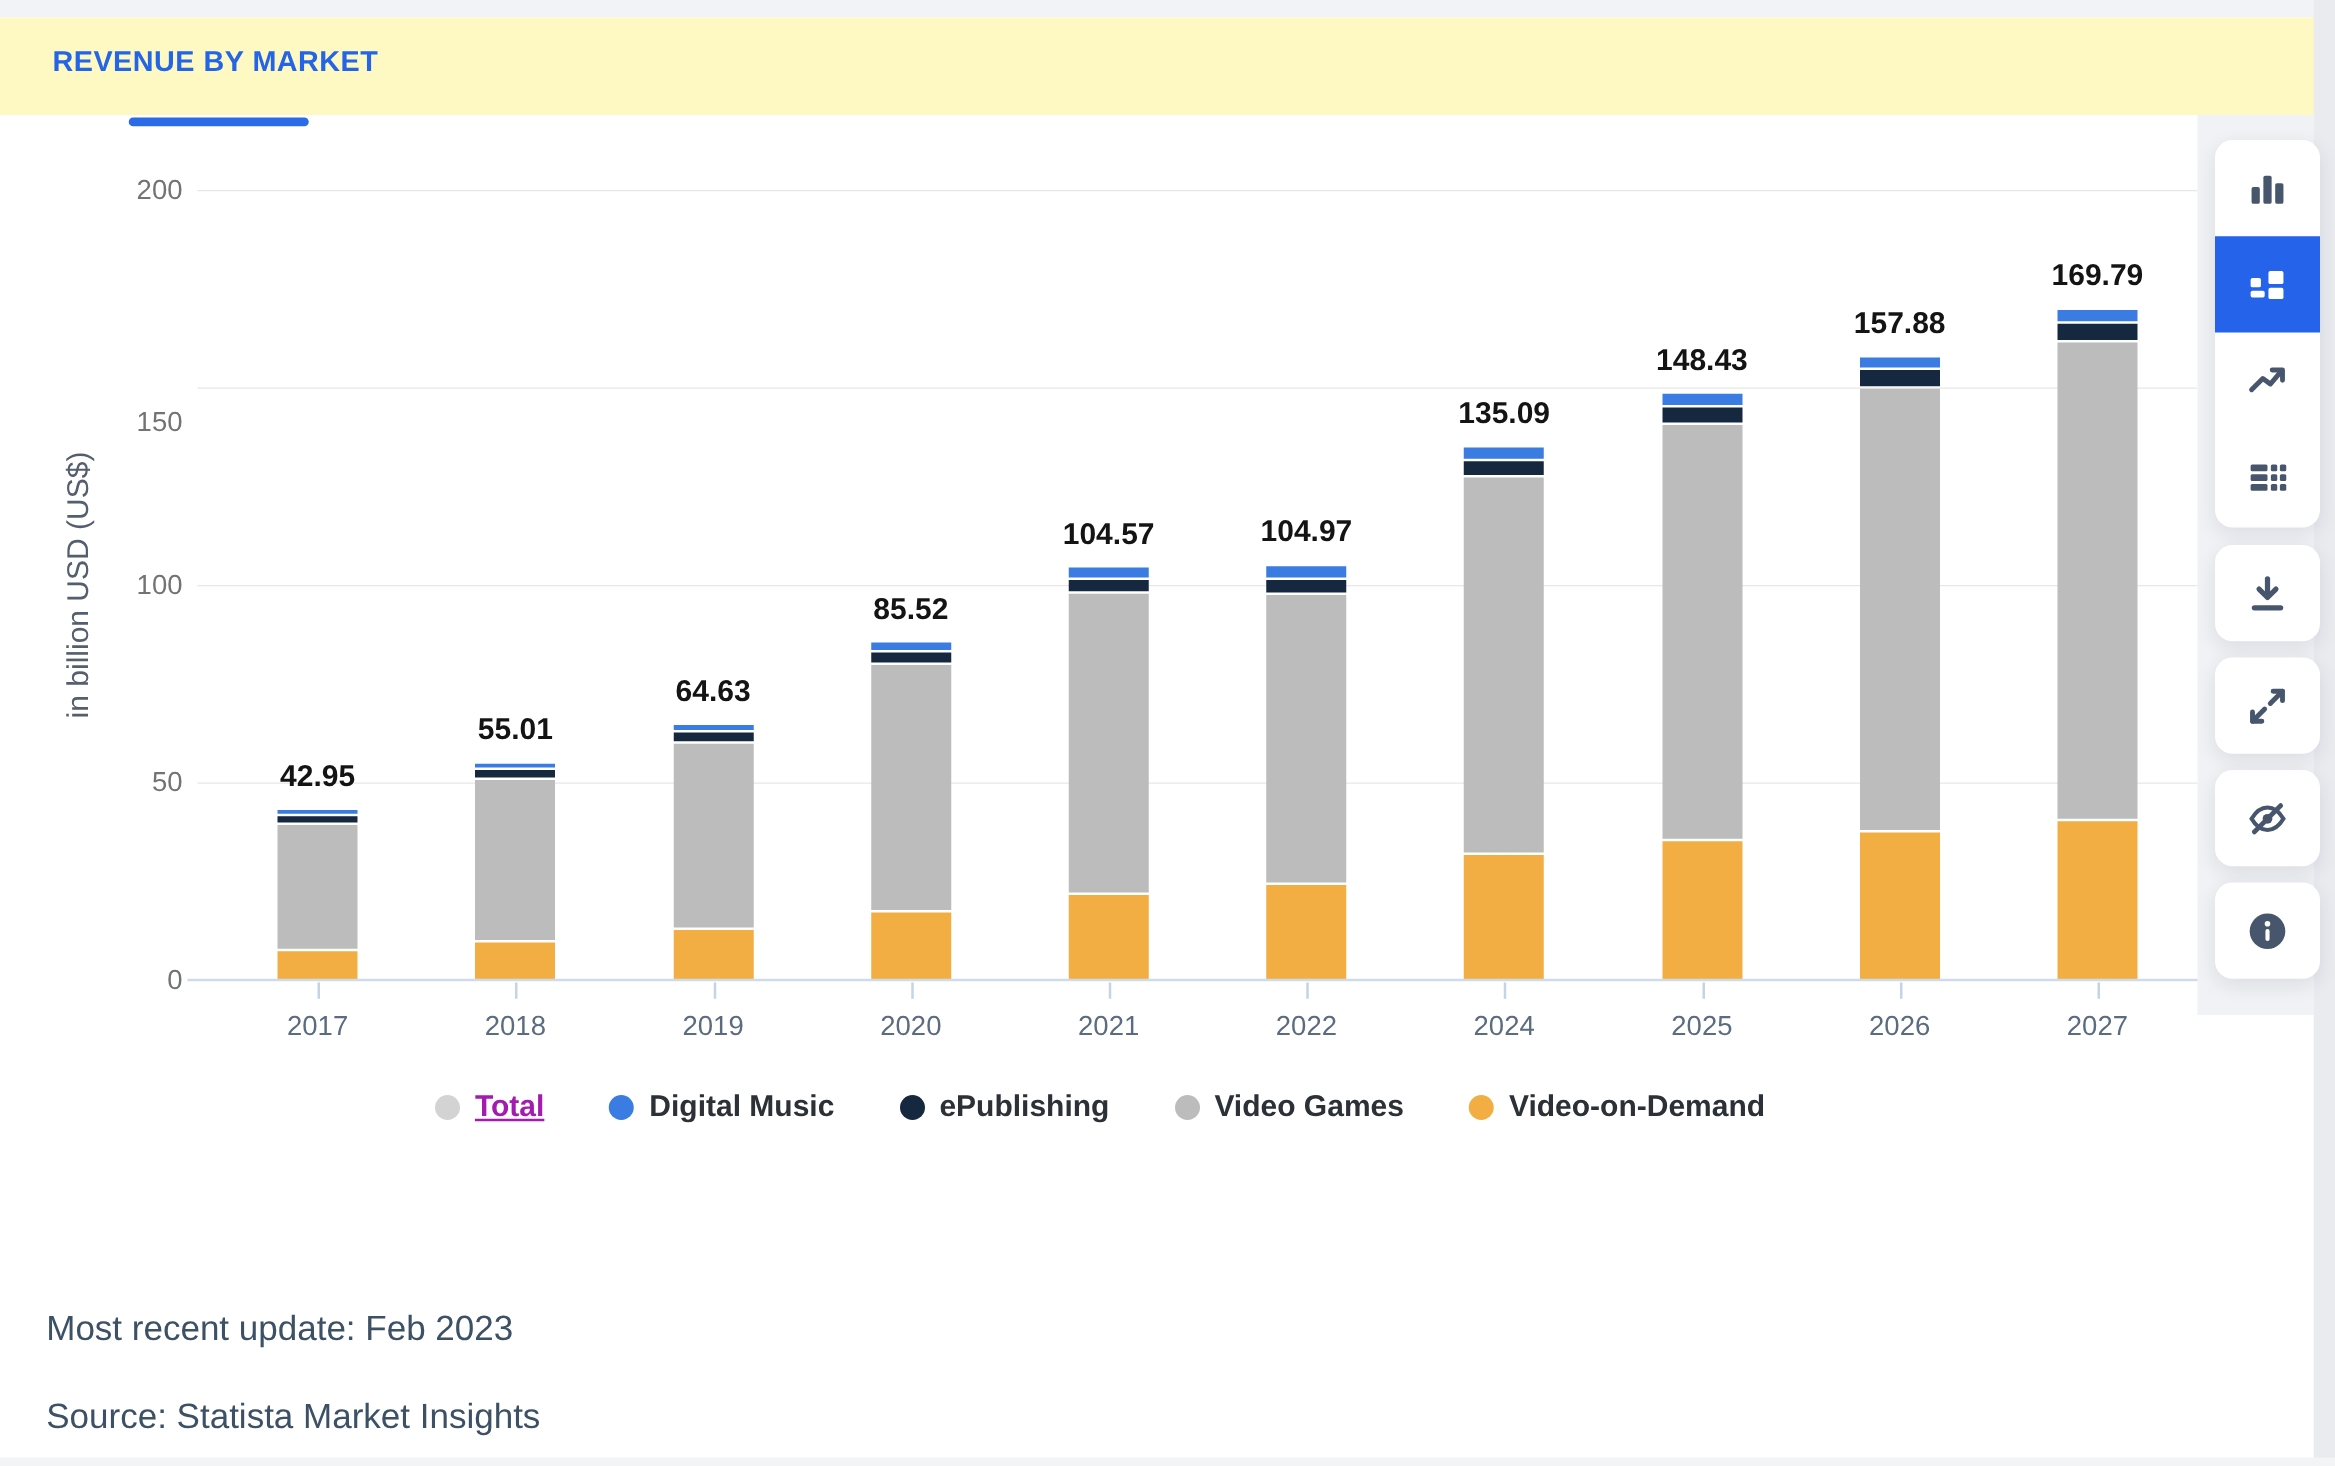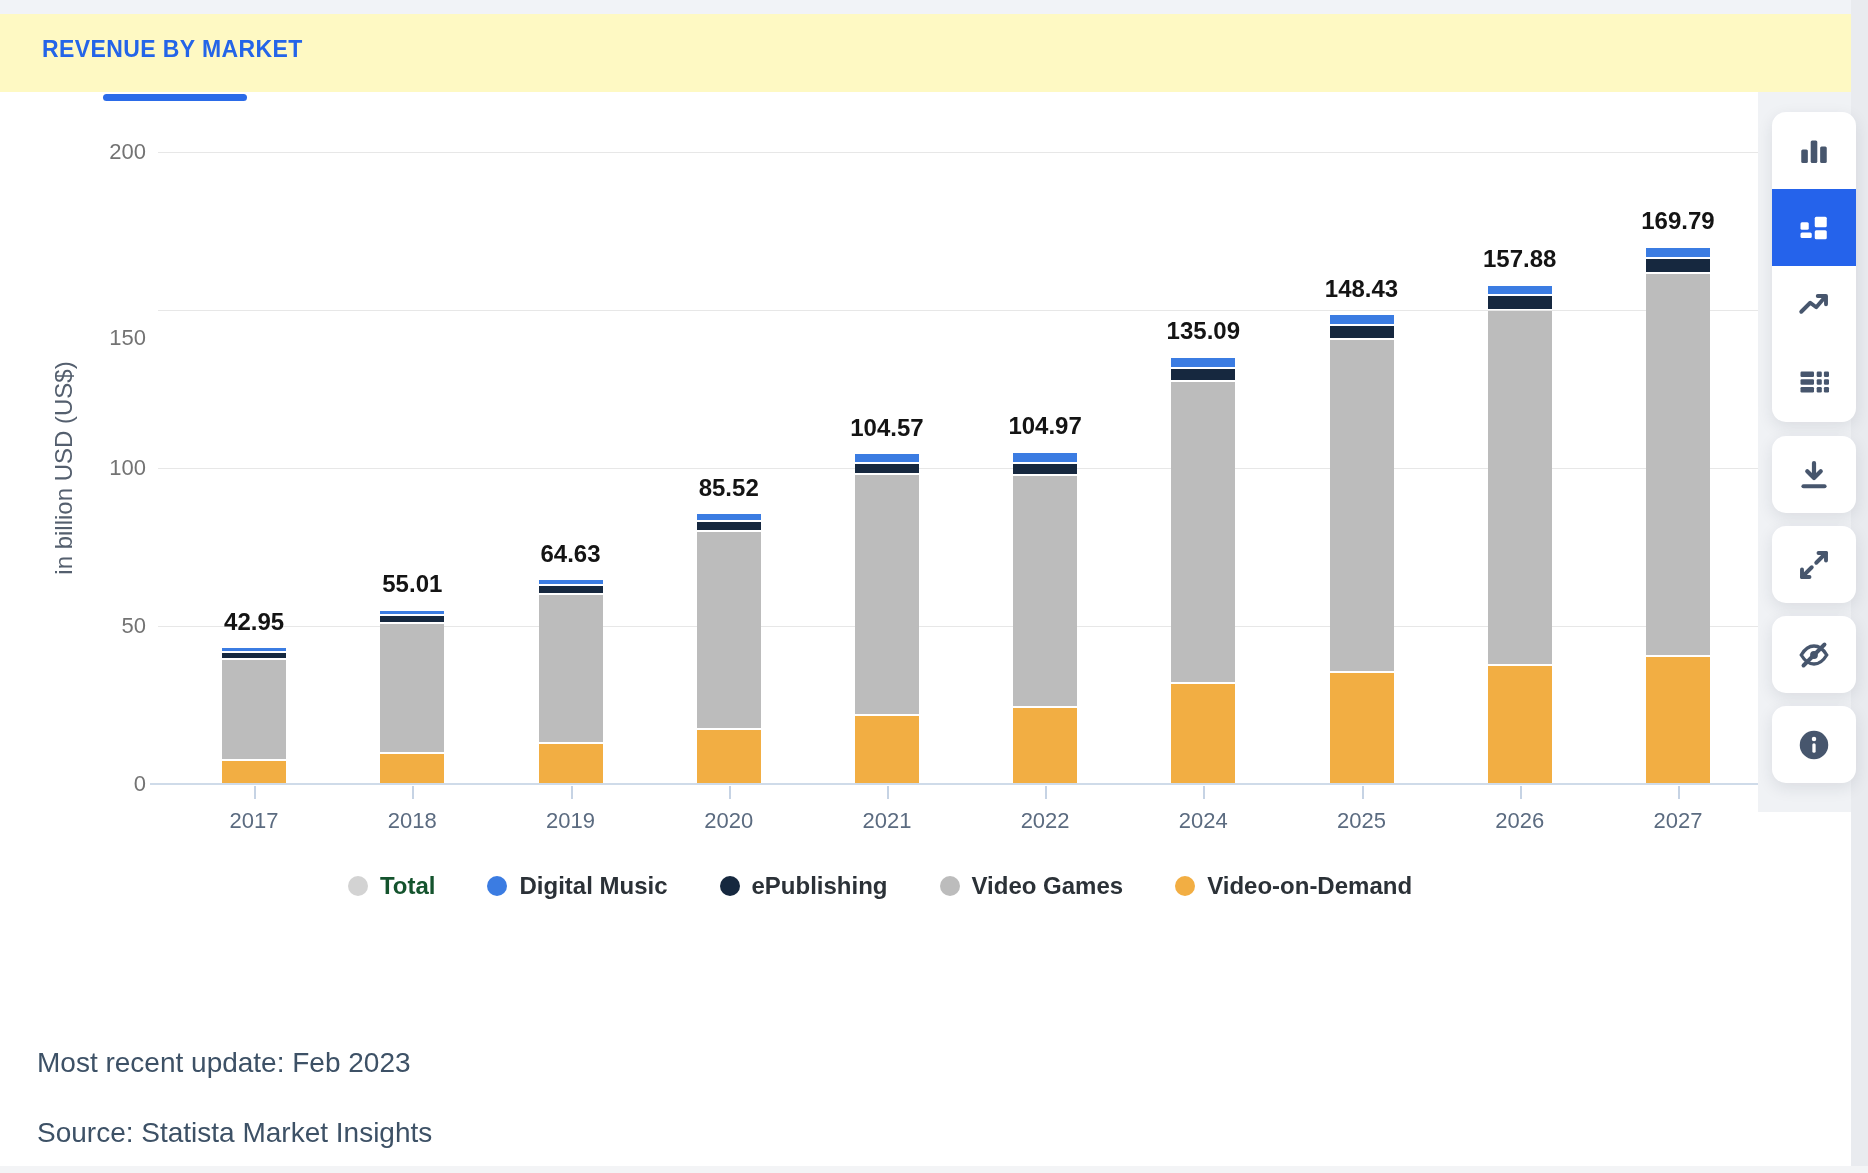--- a/index.html
+++ b/index.html
@@ -27,21 +27,21 @@
   .seg { width:100%; }
   .total-label { position:absolute; left:50%; transform:translateX(-50%); white-space:nowrap; font-size:24px; font-weight:bold; color:#141414; }
   .xtick { position:absolute; left:50%; top:634px; width:2px; height:13px; background:#c6d3e4; }
   .xlabel { position:absolute; left:50%; transform:translateX(-50%); top:656px; font-size:22px; color:#5b6b80; white-space:nowrap; }
 
   
   .legend { position:absolute; left:0; top:872px; width:1760px; display:flex; justify-content:center; align-items:center; gap:52px; }
   .legend-item { display:flex; align-items:center; gap:12px; cursor:pointer; }
   .legend-dot { width:20px; height:20px; border-radius:50%; }
   .legend-label { font-size:24px; font-weight:bold; color:#2b3137; }
-  .legend-item.disabled .legend-label { color:#14532d; }
+  .legend-item.disabled .legend-label { color:#a21caf;text-decoration:underline; }
 
   
   .note-line { position:absolute; left:37px; font-size:28px; color:#3d5166; white-space:nowrap; }
 
   
   .right-bg { position:absolute; left:1758px; top:92px; width:93px; height:720px; background:#f0f2f5; }
   .scroll-strip { position:absolute; right:0; top:0; width:17px; height:1173px; background:#e9ebef; }
   .tool-card { position:absolute; left:1772px; width:84px; background:#fff; border-radius:14px; box-shadow:0 5px 16px rgba(30,40,60,.10); overflow:hidden; }
   .tool-btn { width:84px; height:77px; display:flex; align-items:center; justify-content:center; cursor:pointer; background:transparent; border:none; }
   .tool-btn.single { position:absolute; left:1772px; width:84px; height:77px; background:#fff; border-radius:14px; box-shadow:0 5px 16px rgba(30,40,60,.10); }

